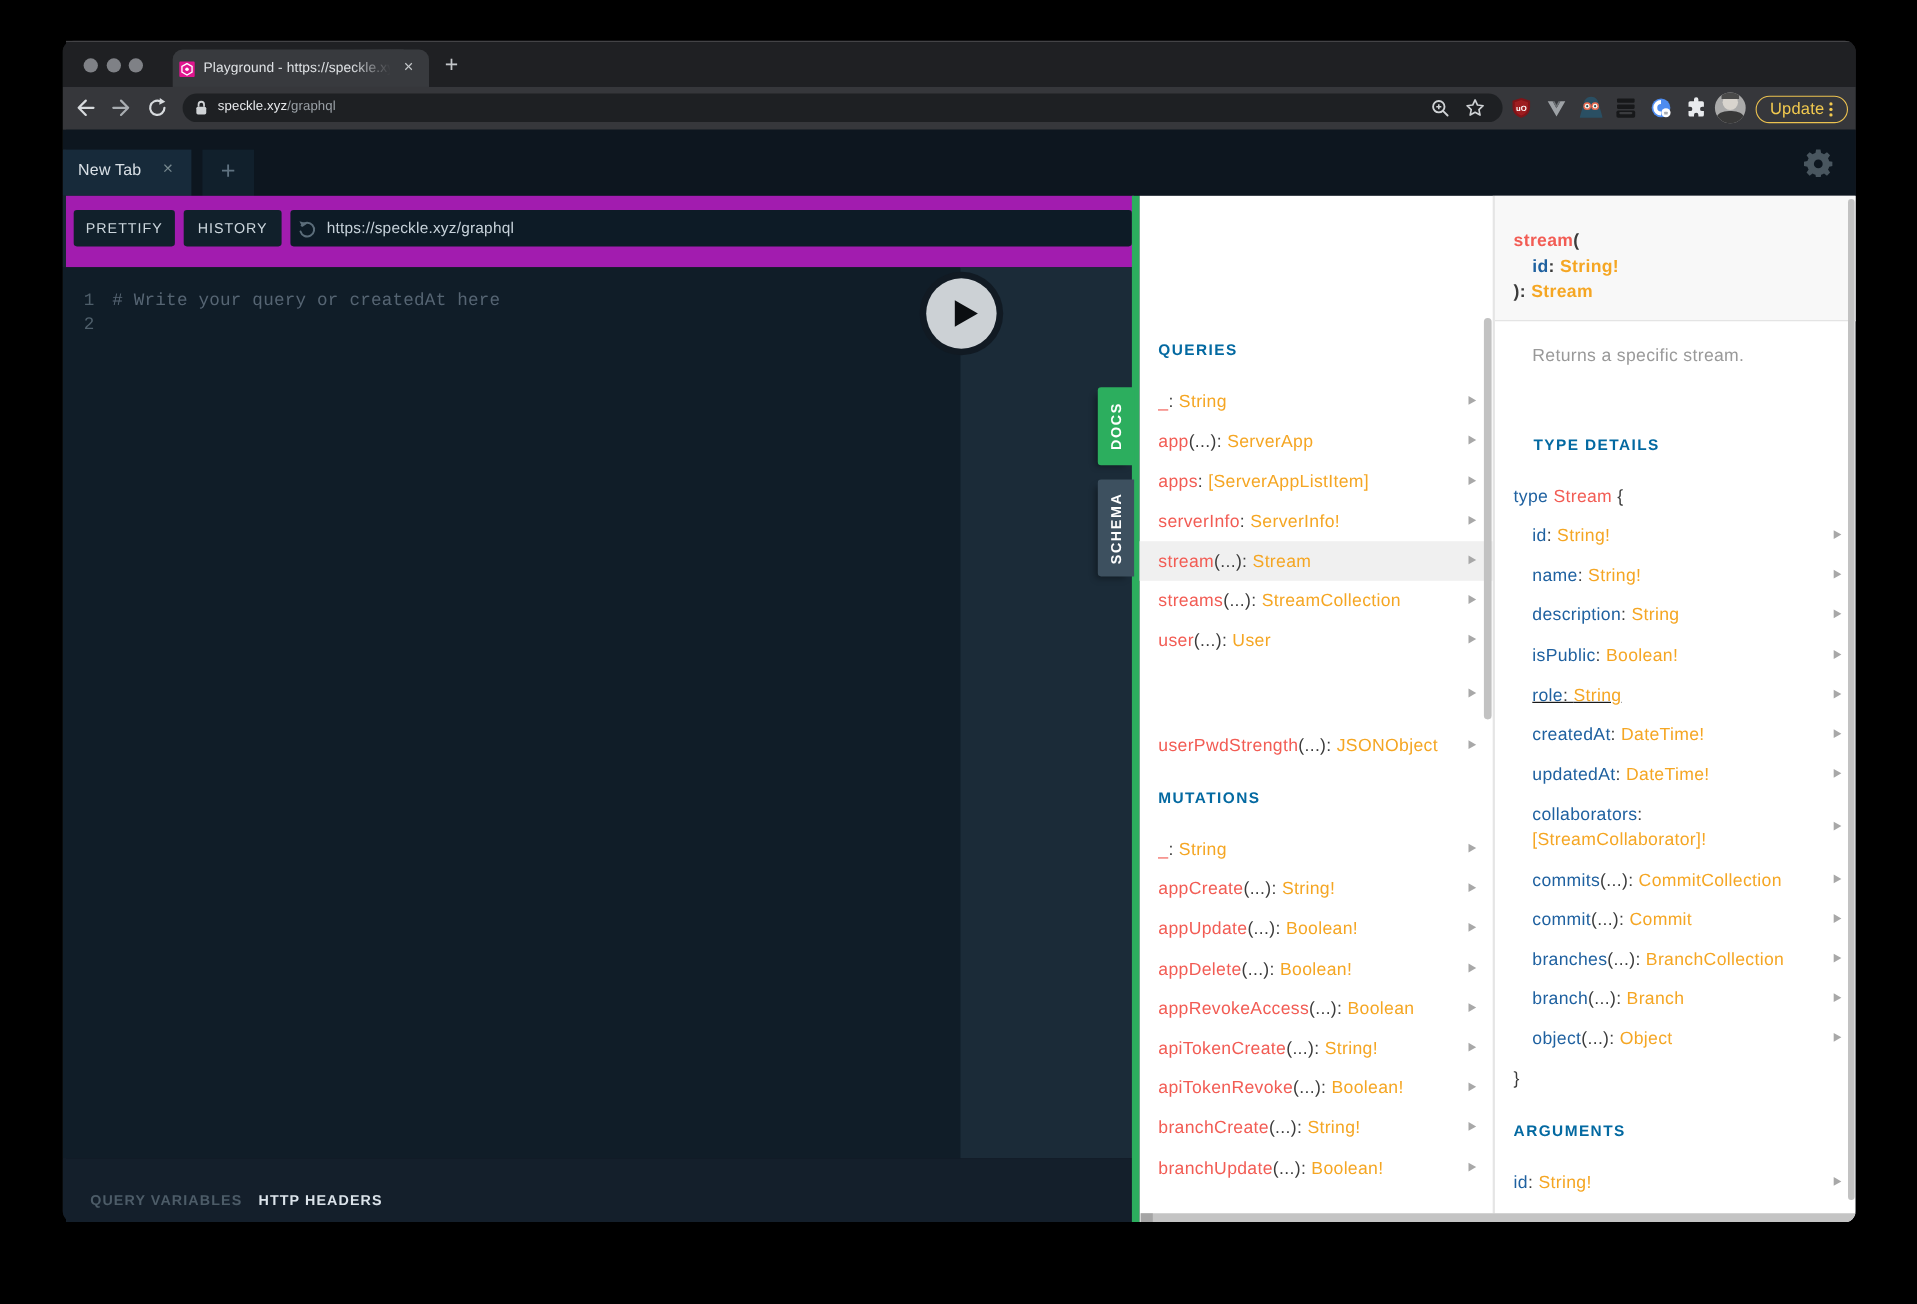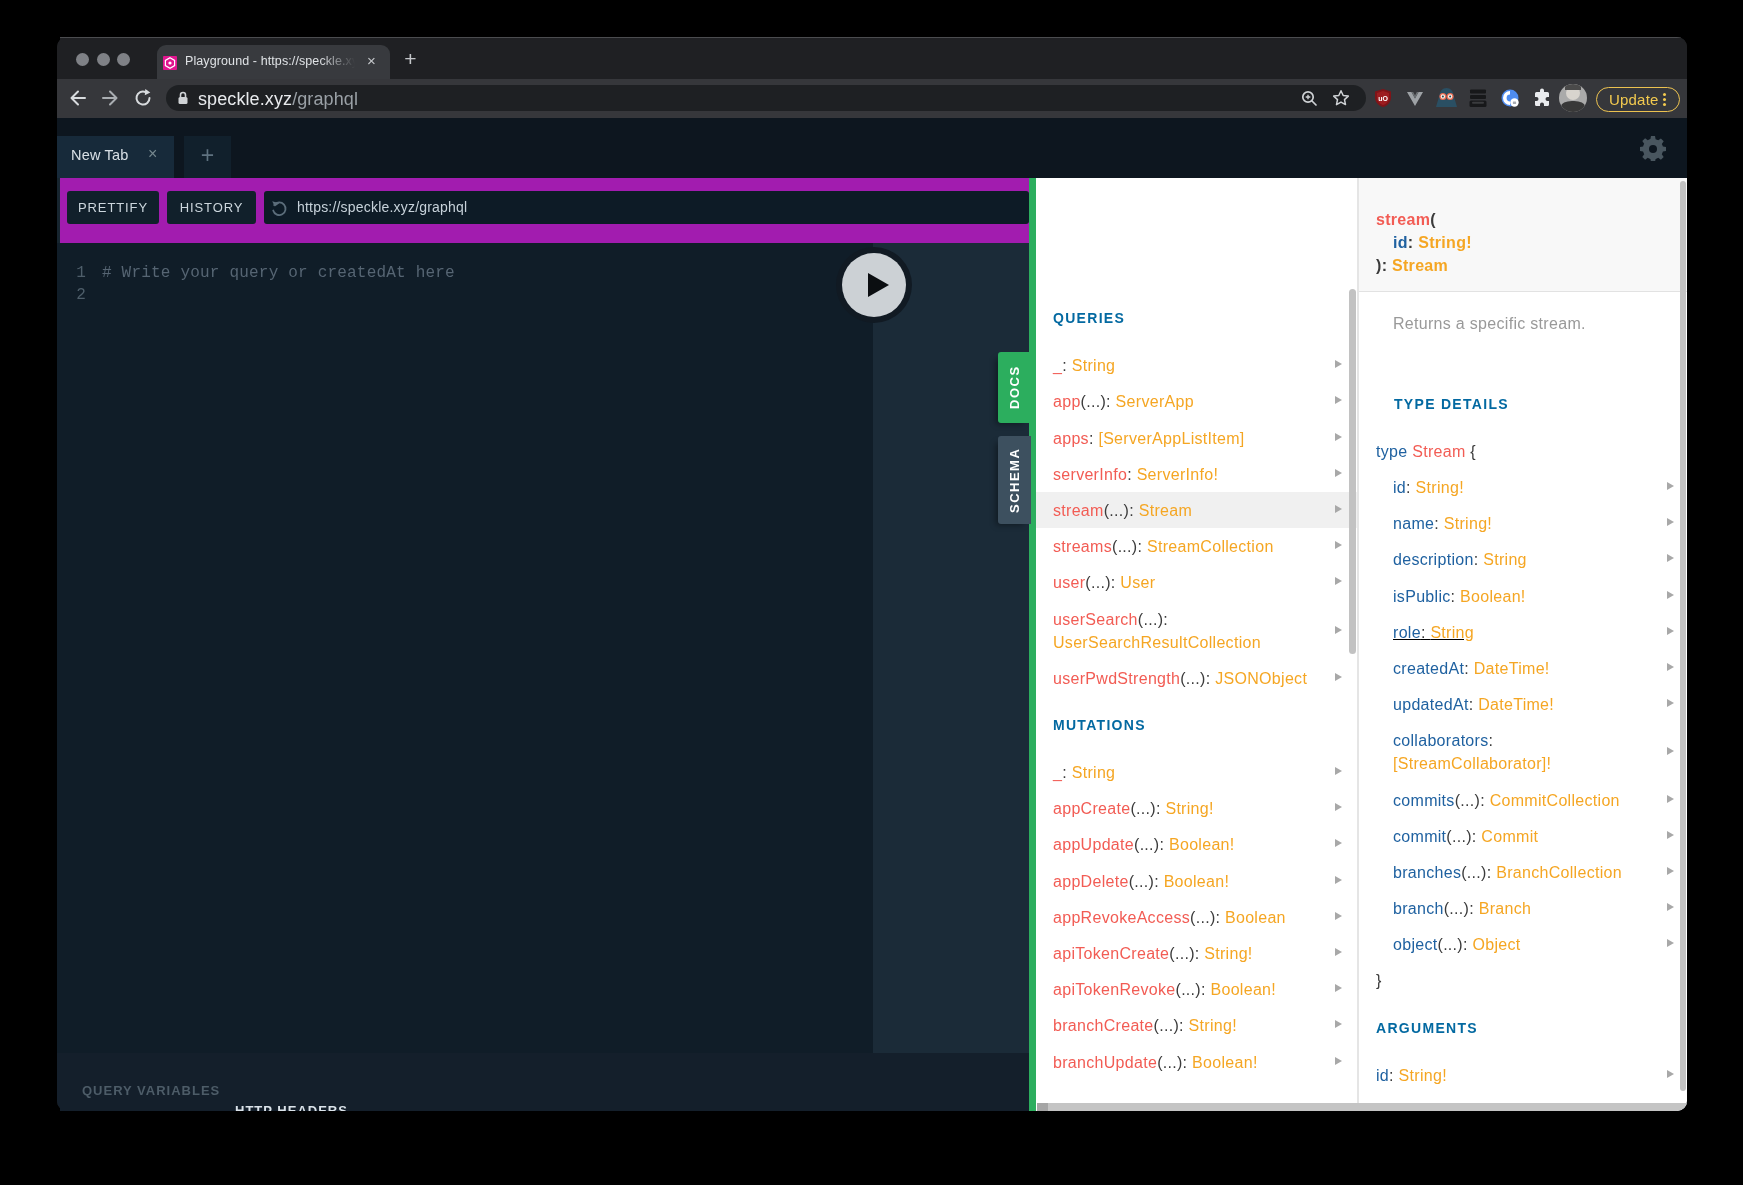--- a/index.html
+++ b/index.html
@@ -14,39 +14,39 @@
   .dot{position:absolute;top:16px;width:13px;height:13px;border-radius:50%;background:#7f8186;}
   #ctab{position:absolute;left:97px;top:8px;width:233px;height:34px;background:#383a3e;border-radius:9px 9px 0 0;}
   #ctab .title{position:absolute;left:28px;top:9px;font-size:12.5px;color:#dfe2e5;white-space:nowrap;width:188px;overflow:hidden;letter-spacing:.1px;}
   #ctab .fade{position:absolute;left:162px;top:0;width:48px;height:34px;background:linear-gradient(90deg,rgba(56,58,62,0),#383a3e 75%);}
   #ctab .cx{position:absolute;left:210px;top:7px;font-size:15px;color:#c5c8cb;}
   #favicon{position:absolute;left:103px;top:19px;width:14px;height:14px;border-radius:1px;background:#e0158f;}
   #newtabplus{position:absolute;left:341px;top:13px;width:19px;height:19px;color:#c3c6c9;font-size:21px;line-height:17px;text-align:center;font-weight:400;}
   
   #ctoolbar{position:absolute;left:0;top:42px;width:100%;height:39px;background:#36373b;}
   #urlpill{position:absolute;left:106px;top:6px;width:1200px;height:26px;border-radius:13px;background:#1e2023;}
-  #urltext{position:absolute;left:32px;top:4px;font-size:18px;color:#e8eaed;letter-spacing:.1px;}
+  #urltext{position:absolute;left:32px;top:4px;font-size:12px;color:#e8eaed;letter-spacing:.1px;}
   #urltext .gray{color:#9aa0a6;}
   
   #pg{position:absolute;left:0;top:81px;width:100%;height:993px;background:#0d161f;}
   #pgtabs{position:absolute;left:0;top:0;width:100%;height:60px;background:#0d161f;}
   .pgtab{position:absolute;top:18px;height:42px;background:#172a3a;}
   #pgtab1{left:0;width:114px;}
   #pgtab1 .t{position:absolute;left:11px;top:11px;font-size:14.5px;color:#d9e0e6;letter-spacing:.2px;}
   #pgtab1 .x{position:absolute;left:88px;top:9px;font-size:16px;color:#76888f;}
   #pgtabplus{left:124px;width:47px;background:#11202c;color:#5f7280;font-size:23px;text-align:center;line-height:38px;font-weight:400;}
   #pgtoolbar{position:absolute;left:0;top:60px;width:971px;height:65px;background:#a21caf;}
   .pgbtn{position:absolute;top:13px;height:33px;background:#11202b;color:#ccd6dd;font-size:13px;font-weight:400;letter-spacing:.9px;text-align:center;border-radius:3px;}
   #pgurl{position:absolute;left:204px;top:13px;width:765px;height:33px;background:#0d1b26;border-radius:3px;}
   #pgurl .t{position:absolute;left:33px;top:8px;font-size:14px;color:#c7d2da;letter-spacing:.2px;}
   #editor{position:absolute;left:0;top:125px;width:813px;height:810px;background:#101d28;}
   #resp{position:absolute;left:813px;top:125px;width:158px;height:810px;background:#1b2b38;}
   #bottombar{position:absolute;left:0;top:935px;width:971px;height:58px;background:#141f2b;}
   #bottombar .qv{position:absolute;left:22px;top:30px;font-size:13px;font-weight:700;color:#4d5c68;letter-spacing:1px;}
-  #bottombar .hh{position:absolute;left:175px;top:30px;font-size:13px;font-weight:700;color:#dbe3ea;letter-spacing:1px;margin-top:20px;}
+  #bottombar .hh{position:absolute;left:175px;top:30px;font-size:13px;font-weight:700;color:#dbe3ea;letter-spacing:1px;}
   .mono{font-family:"Liberation Mono",monospace;font-size:16px;letter-spacing:.2px;}
   #lnums{position:absolute;left:8px;top:19px;width:18px;text-align:right;color:#4e5e6a;line-height:22px;}
   #code1{position:absolute;left:42px;top:19px;color:#566573;line-height:22px;white-space:pre;}
   
   #play{position:absolute;left:776px;top:129px;width:76px;height:76px;border-radius:50%;background:#111a23;}
   #play .inner{position:absolute;left:6px;top:6px;width:64px;height:64px;border-radius:50%;background:#ccd1d5;}
   #play .tri{position:absolute;left:32px;top:26px;width:0;height:0;border-left:21px solid #0b0e11;border-top:12px solid transparent;border-bottom:12px solid transparent;}
   
   #docstab,#schematab{position:absolute;left:938px;width:33px;color:#fff;border-radius:3px 0 0 3px;box-shadow:-5px 4px 6px -3px rgba(0,0,0,.4);}
   #docstab{top:234px;height:71px;background:#2cae5e;}
@@ -216,21 +216,20 @@
       <div id="divider"></div>
 
       <div class="row hd" style="left:17px;top:129px;">QUERIES</div>
       <div class="row" style="left:17px;top:176px;"><span class="r">_</span><span class="k">: </span><span class="o">String</span></div>
       <div class="row" style="left:17px;top:212px;"><span class="r">app</span><span class="k">(...): </span><span class="o">ServerApp</span></div>
       <div class="row" style="left:17px;top:249px;"><span class="r">apps</span><span class="k">: </span><span class="o">[ServerAppListItem]</span></div>
       <div class="row" style="left:17px;top:285px;"><span class="r">serverInfo</span><span class="k">: </span><span class="o">ServerInfo!</span></div>
       <div class="row" style="left:17px;top:321px;"><span class="r">stream</span><span class="k">(...): </span><span class="o">Stream</span></div>
       <div class="row" style="left:17px;top:357px;"><span class="r">streams</span><span class="k">(...): </span><span class="o">StreamCollection</span></div>
       <div class="row" style="left:17px;top:393px;"><span class="r">user</span><span class="k">(...): </span><span class="o">User</span></div>
-      <div class="row" style="left:17px;top:430px;"><span class="r">userSearch</span><span class="k">(...):</span><br><span class="o">UserSearchResultCollection</span></div>
       <div class="row" style="left:17px;top:489px;"><span class="r">userPwdStrength</span><span class="k">(...): </span><span class="o">JSONObject</span></div>
       <div class="row hd" style="left:17px;top:536px;">MUTATIONS</div>
       <div class="row" style="left:17px;top:583px;"><span class="r">_</span><span class="k">: </span><span class="o">String</span></div>
       <div class="row" style="left:17px;top:619px;"><span class="r">appCreate</span><span class="k">(...): </span><span class="o">String!</span></div>
       <div class="row" style="left:17px;top:655px;"><span class="r">appUpdate</span><span class="k">(...): </span><span class="o">Boolean!</span></div>
       <div class="row" style="left:17px;top:692px;"><span class="r">appDelete</span><span class="k">(...): </span><span class="o">Boolean!</span></div>
       <div class="row" style="left:17px;top:728px;"><span class="r">appRevokeAccess</span><span class="k">(...): </span><span class="o">Boolean</span></div>
       <div class="row" style="left:17px;top:764px;"><span class="r">apiTokenCreate</span><span class="k">(...): </span><span class="o">String!</span></div>
       <div class="row" style="left:17px;top:800px;"><span class="r">apiTokenRevoke</span><span class="k">(...): </span><span class="o">Boolean!</span></div>
       <div class="row" style="left:17px;top:836px;"><span class="r">branchCreate</span><span class="k">(...): </span><span class="o">String!</span></div>

